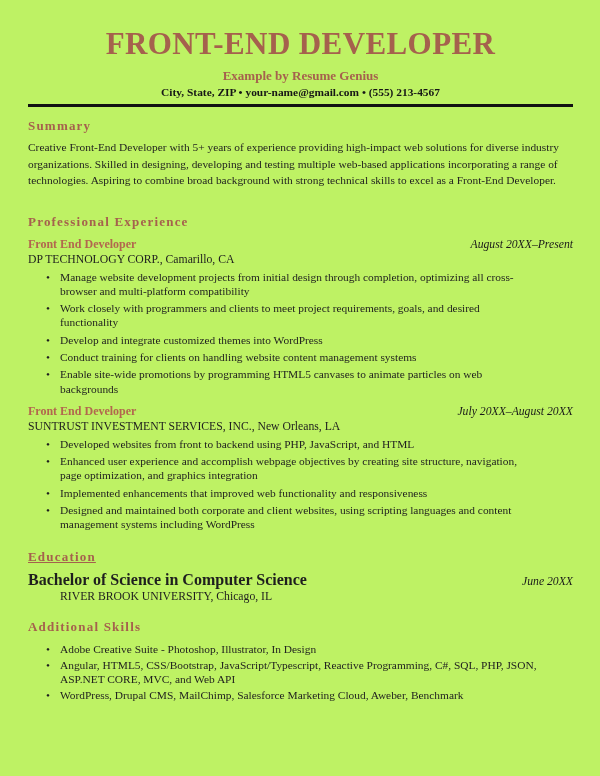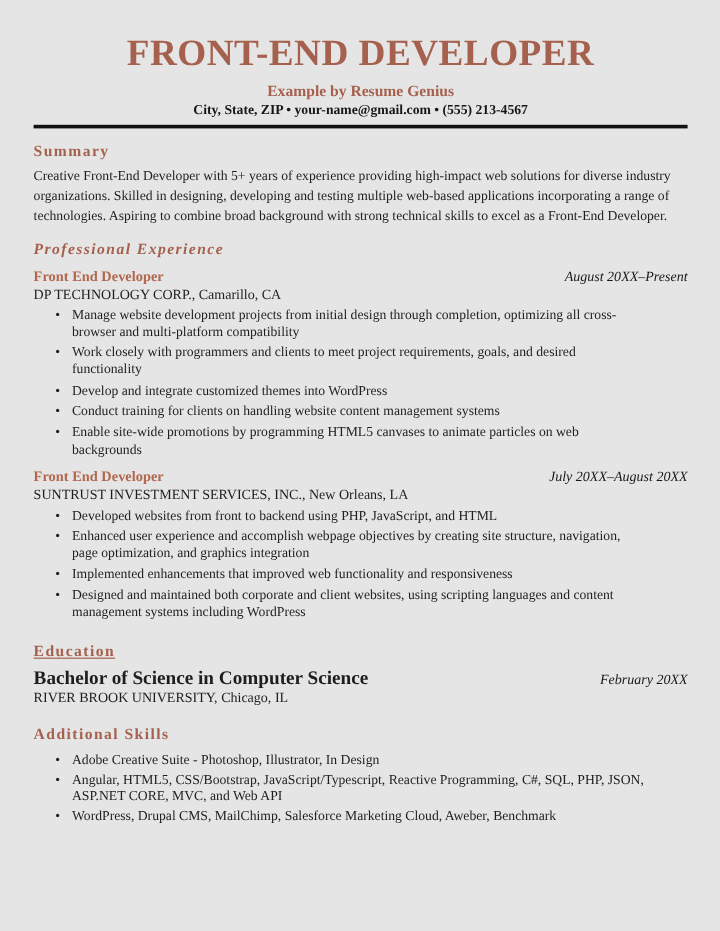--- a/index.html
+++ b/index.html
@@ -6,21 +6,21 @@
     --accent: #a5614d;
     --job-title: #b2674e;
     --text: #1e1e1e;
     --rule: #121212;
   }
   * { box-sizing: border-box; }
   html, body { margin: 0; padding: 0; background: #ffffff; }
   .page {
     width: 600px; height: 776px;
     padding: 27px 27px 0 28px;
-    background: #e5e5e5;
+    background: #bef264;
     color: var(--text);
     font-family: "Liberation Serif", "DejaVu Serif", serif;
     overflow: hidden;
     position: relative;
   }
   h1.title {
     margin: 0;
     font-size: 31px; line-height: 34px;
     font-weight: bold; letter-spacing: 0.4px;
     text-align: center; color: var(--accent);
@@ -46,21 +46,21 @@
     font-size: 13px; line-height: 14px;
     font-weight: bold; letter-spacing: 1.2px;
     color: var(--accent);
   }
   .section-summary h2 { margin-top: 12px; }
   .summary-text {
     margin: 6px 0 0;
     font-size: 11.4px; line-height: 16.5px;
     white-space: pre;
   }
-  .section-experience h2 { margin-top: 12px; font-style: italic; }
+  .section-experience h2 { margin-top: 26px; }
   .job-block { margin-top: 8px; }
   .job-block.second { margin-top: 8px; }
   .row { display: flex; justify-content: space-between; align-items: baseline; }
   .job-title {
     font-size: 12px; line-height: 15px;
     font-weight: bold; color: var(--job-title);
   }
   .date { font-size: 11.7px; line-height: 15px; font-style: italic; color: #191919; }
   .company { font-size: 11.7px; line-height: 15px; }
   ul.bullets {
@@ -74,21 +74,21 @@
   }
   ul.bullets li + li { margin-top: 3.2px; }
   ul.bullets li::before {
     content: "\2022";
     position: absolute; left: -14px; top: 0;
     font-size: 11.4px;
   }
   .section-education h2 { margin-top: 18px; text-decoration: underline; }
   .edu-row { margin-top: 8px; }
   .degree { font-size: 16px; line-height: 15px; font-weight: bold; }
-  .school { font-size: 11.7px; line-height: 15px; }
+  .school { font-size: 11.7px; line-height: 15px; margin-left: 32px; }
   .section-skills h2 { margin-top: 16px; }
   .section-skills ul.bullets { margin-top: 8px; }
   .section-skills ul.bullets li + li { margin-top: 2px; }
 </style>
 </head>
 <body>
 
 <div class="page">
 
   <header>
@@ -140,21 +140,21 @@
         <li>Designed and maintained both corporate and client websites, using scripting languages and content
 management systems including WordPress</li>
       </ul>
     </div>
   </section>
 
   <section class="section-education">
     <h2 class="section-heading">Education</h2>
     <div class="row edu-row">
       <span class="degree">Bachelor of Science in Computer Science</span>
-      <span class="date">February 20XX</span>
+      <span class="date">June 20XX</span>
     </div>
     <div class="school">RIVER BROOK UNIVERSITY, Chicago, IL</div>
   </section>
 
   <section class="section-skills">
     <h2 class="section-heading">Additional Skills</h2>
     <ul class="bullets">
       <li>Adobe Creative Suite - Photoshop, Illustrator, In Design</li>
       <li>Angular, HTML5, CSS/Bootstrap, JavaScript/Typescript, Reactive Programming, C#, SQL, PHP, JSON,
 ASP.NET CORE, MVC, and Web API</li>

